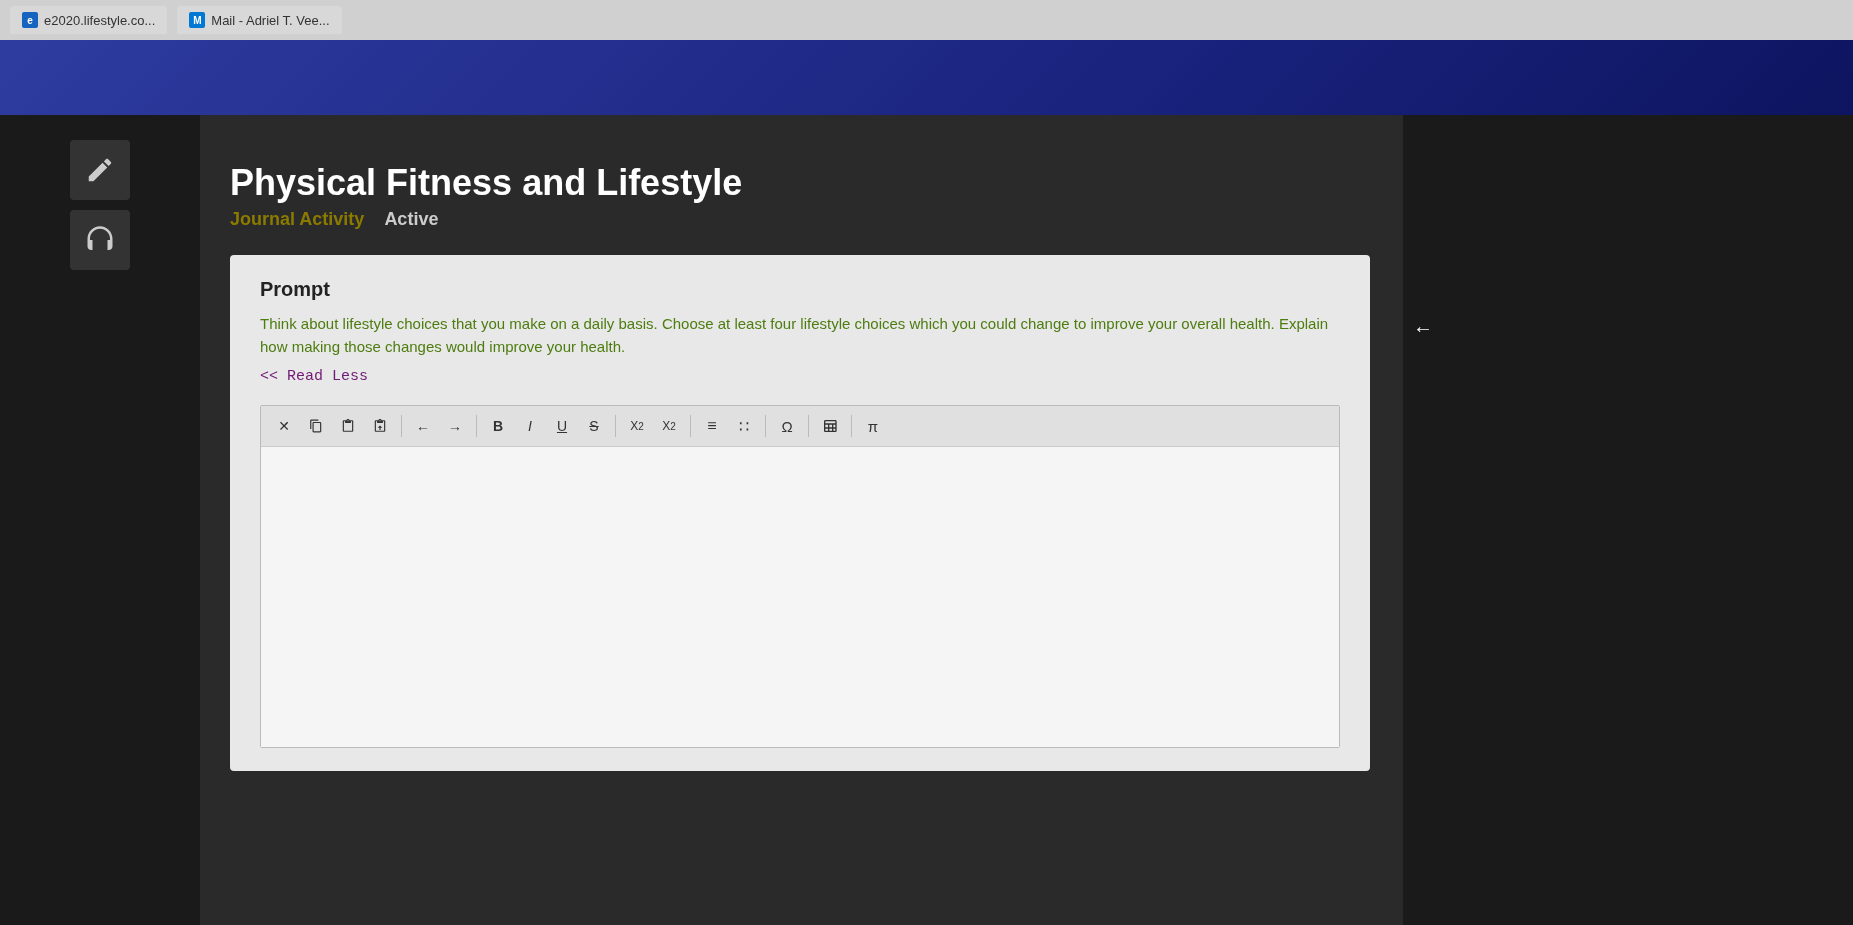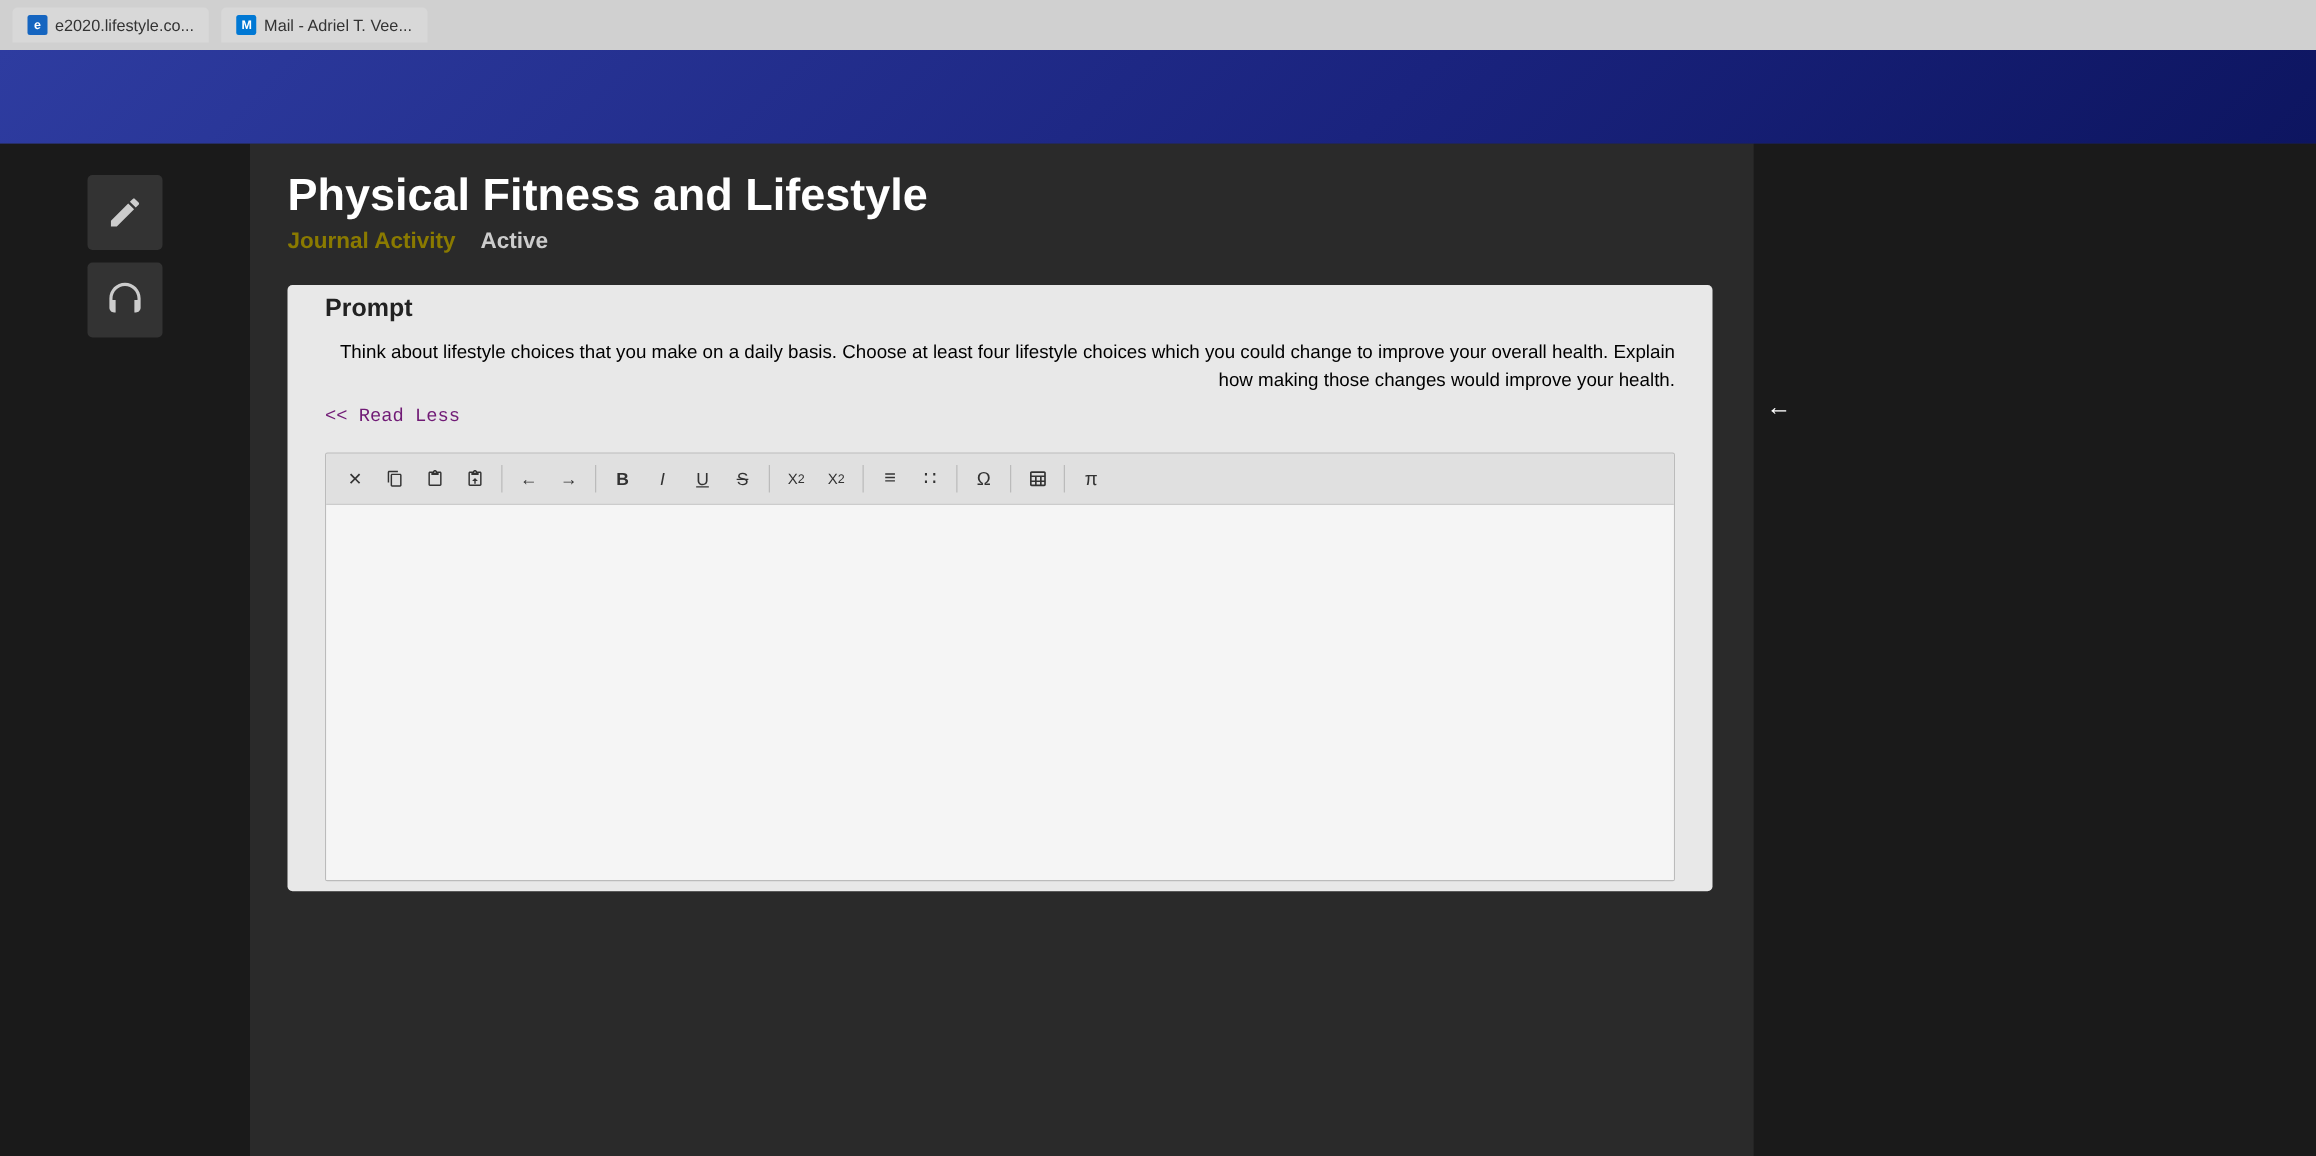--- a/index.html
+++ b/index.html
@@ -88,20 +88,21 @@
       width: 30px;
       height: 30px;
       fill: #ccc;
     }
 
     
     .content-area {
       flex: 1;
       background-color: #2a2a2a;
       padding: 20px 30px;
+      margin-top: 27px;
     }
 
     .page-title {
       font-size: 36px;
       font-weight: bold;
       color: #ffffff;
       margin-bottom: 5px;
     }
 
     .subtitle-row {
@@ -120,37 +121,36 @@
     .active-label {
       font-size: 18px;
       font-weight: bold;
       color: #cccccc;
     }
 
     
     .card {
       background: #e8e8e8;
       border-radius: 4px;
-      padding: 8px 30px;
+      padding: 23px 30px;
       max-width: 1140px;
     }
 
     .prompt-heading {
       font-size: 20px;
       font-weight: bold;
       color: #222;
       margin-bottom: 12px;
     }
 
     .prompt-text {
       font-size: 15px;
-      color: #000000;
+      color: #4d7c0f;
       line-height: 1.5;
       margin-bottom: 8px;
-      text-align: right;
     }
 
     .read-less-link {
       font-size: 15px;
       color: #701a75;
       cursor: pointer;
       text-decoration: none;
       font-weight: 500;
       font-family: Liberation Mono, monospace;
     }

